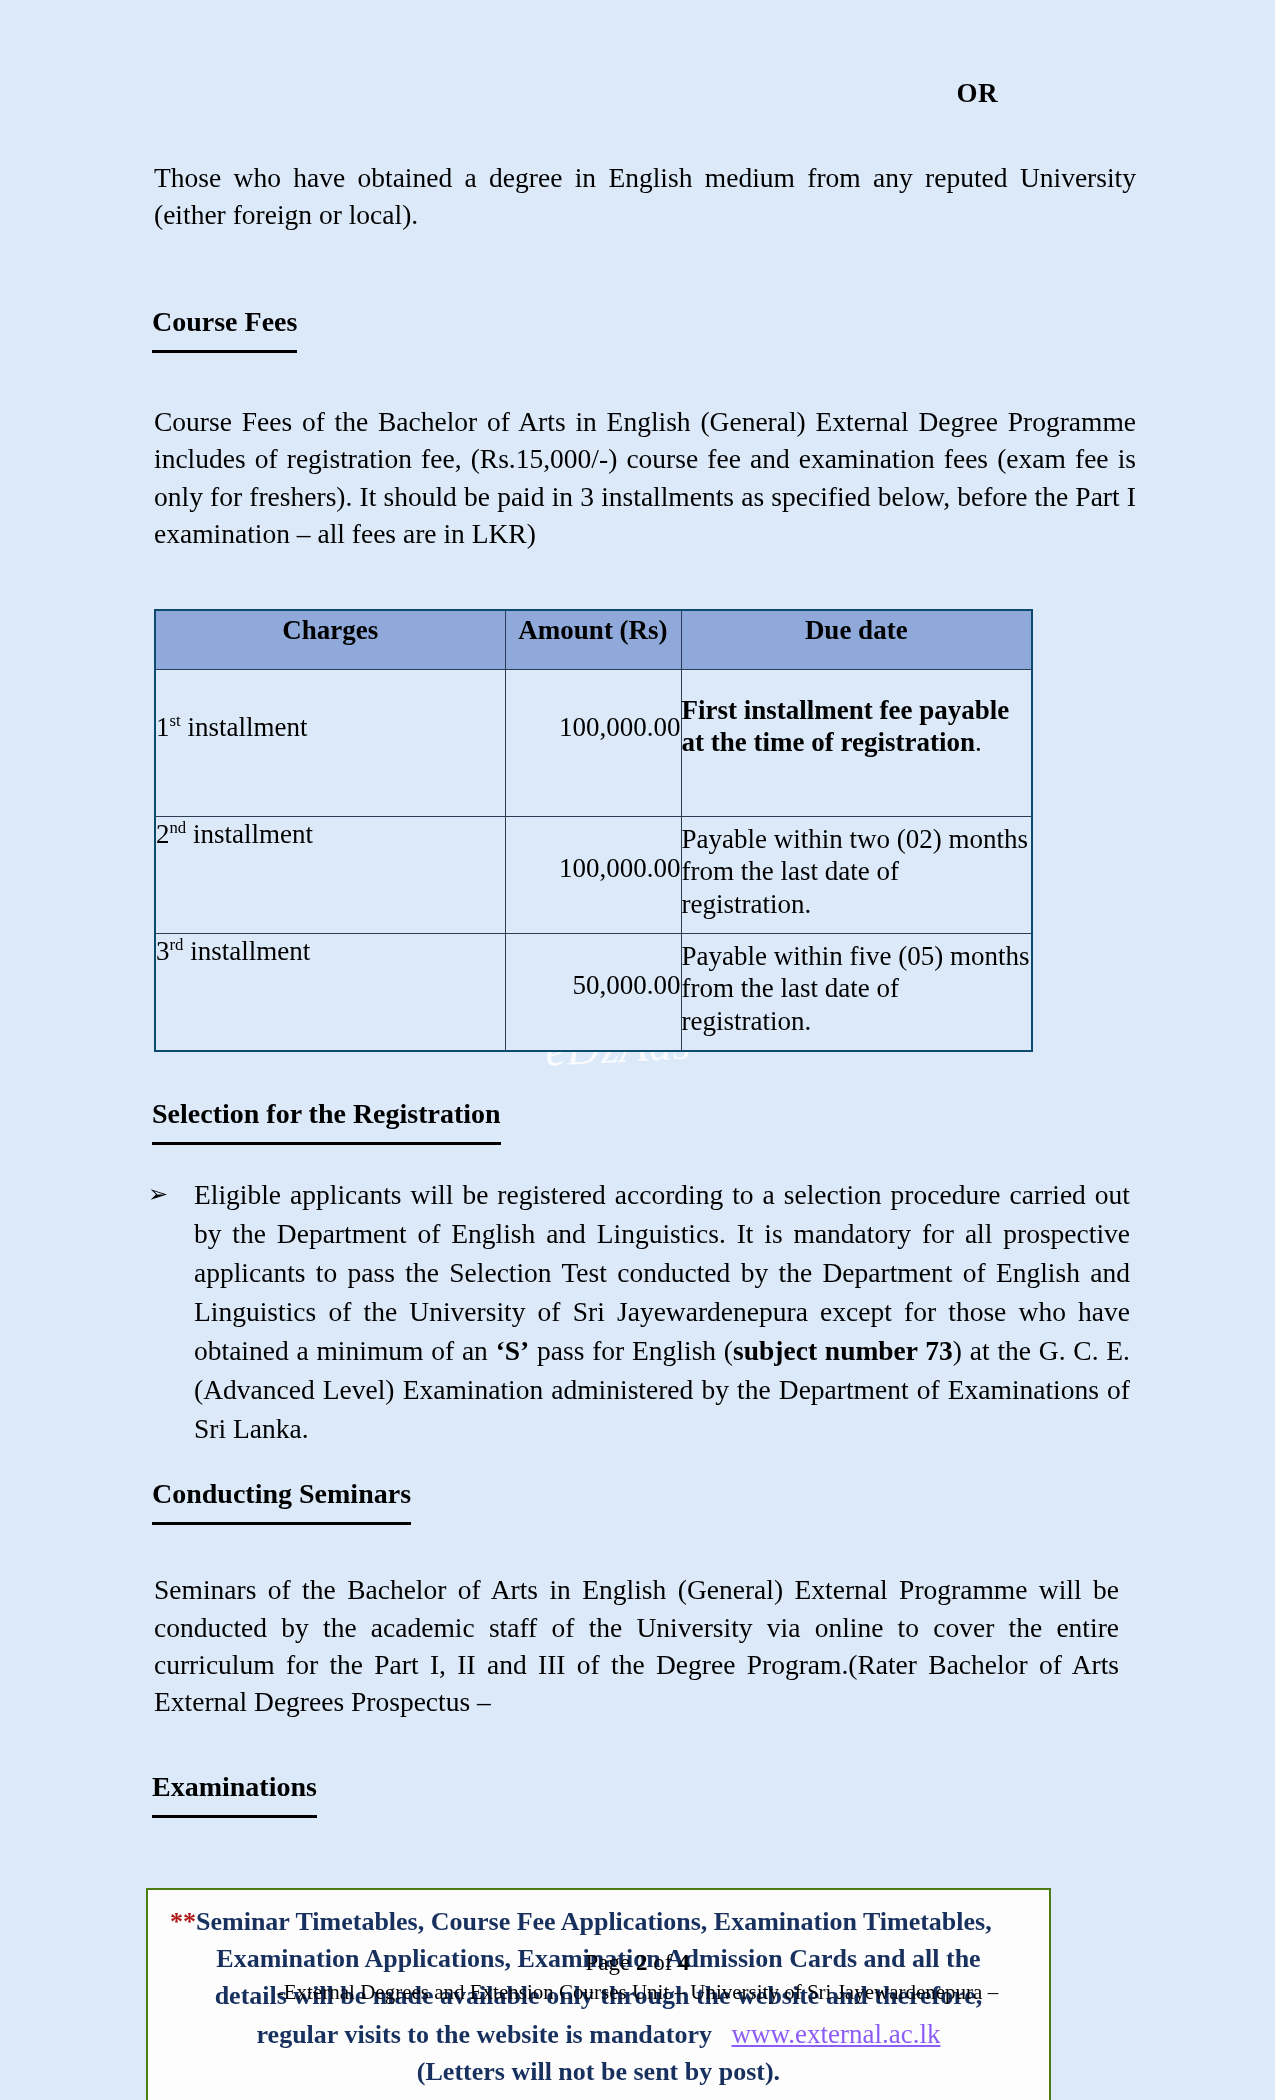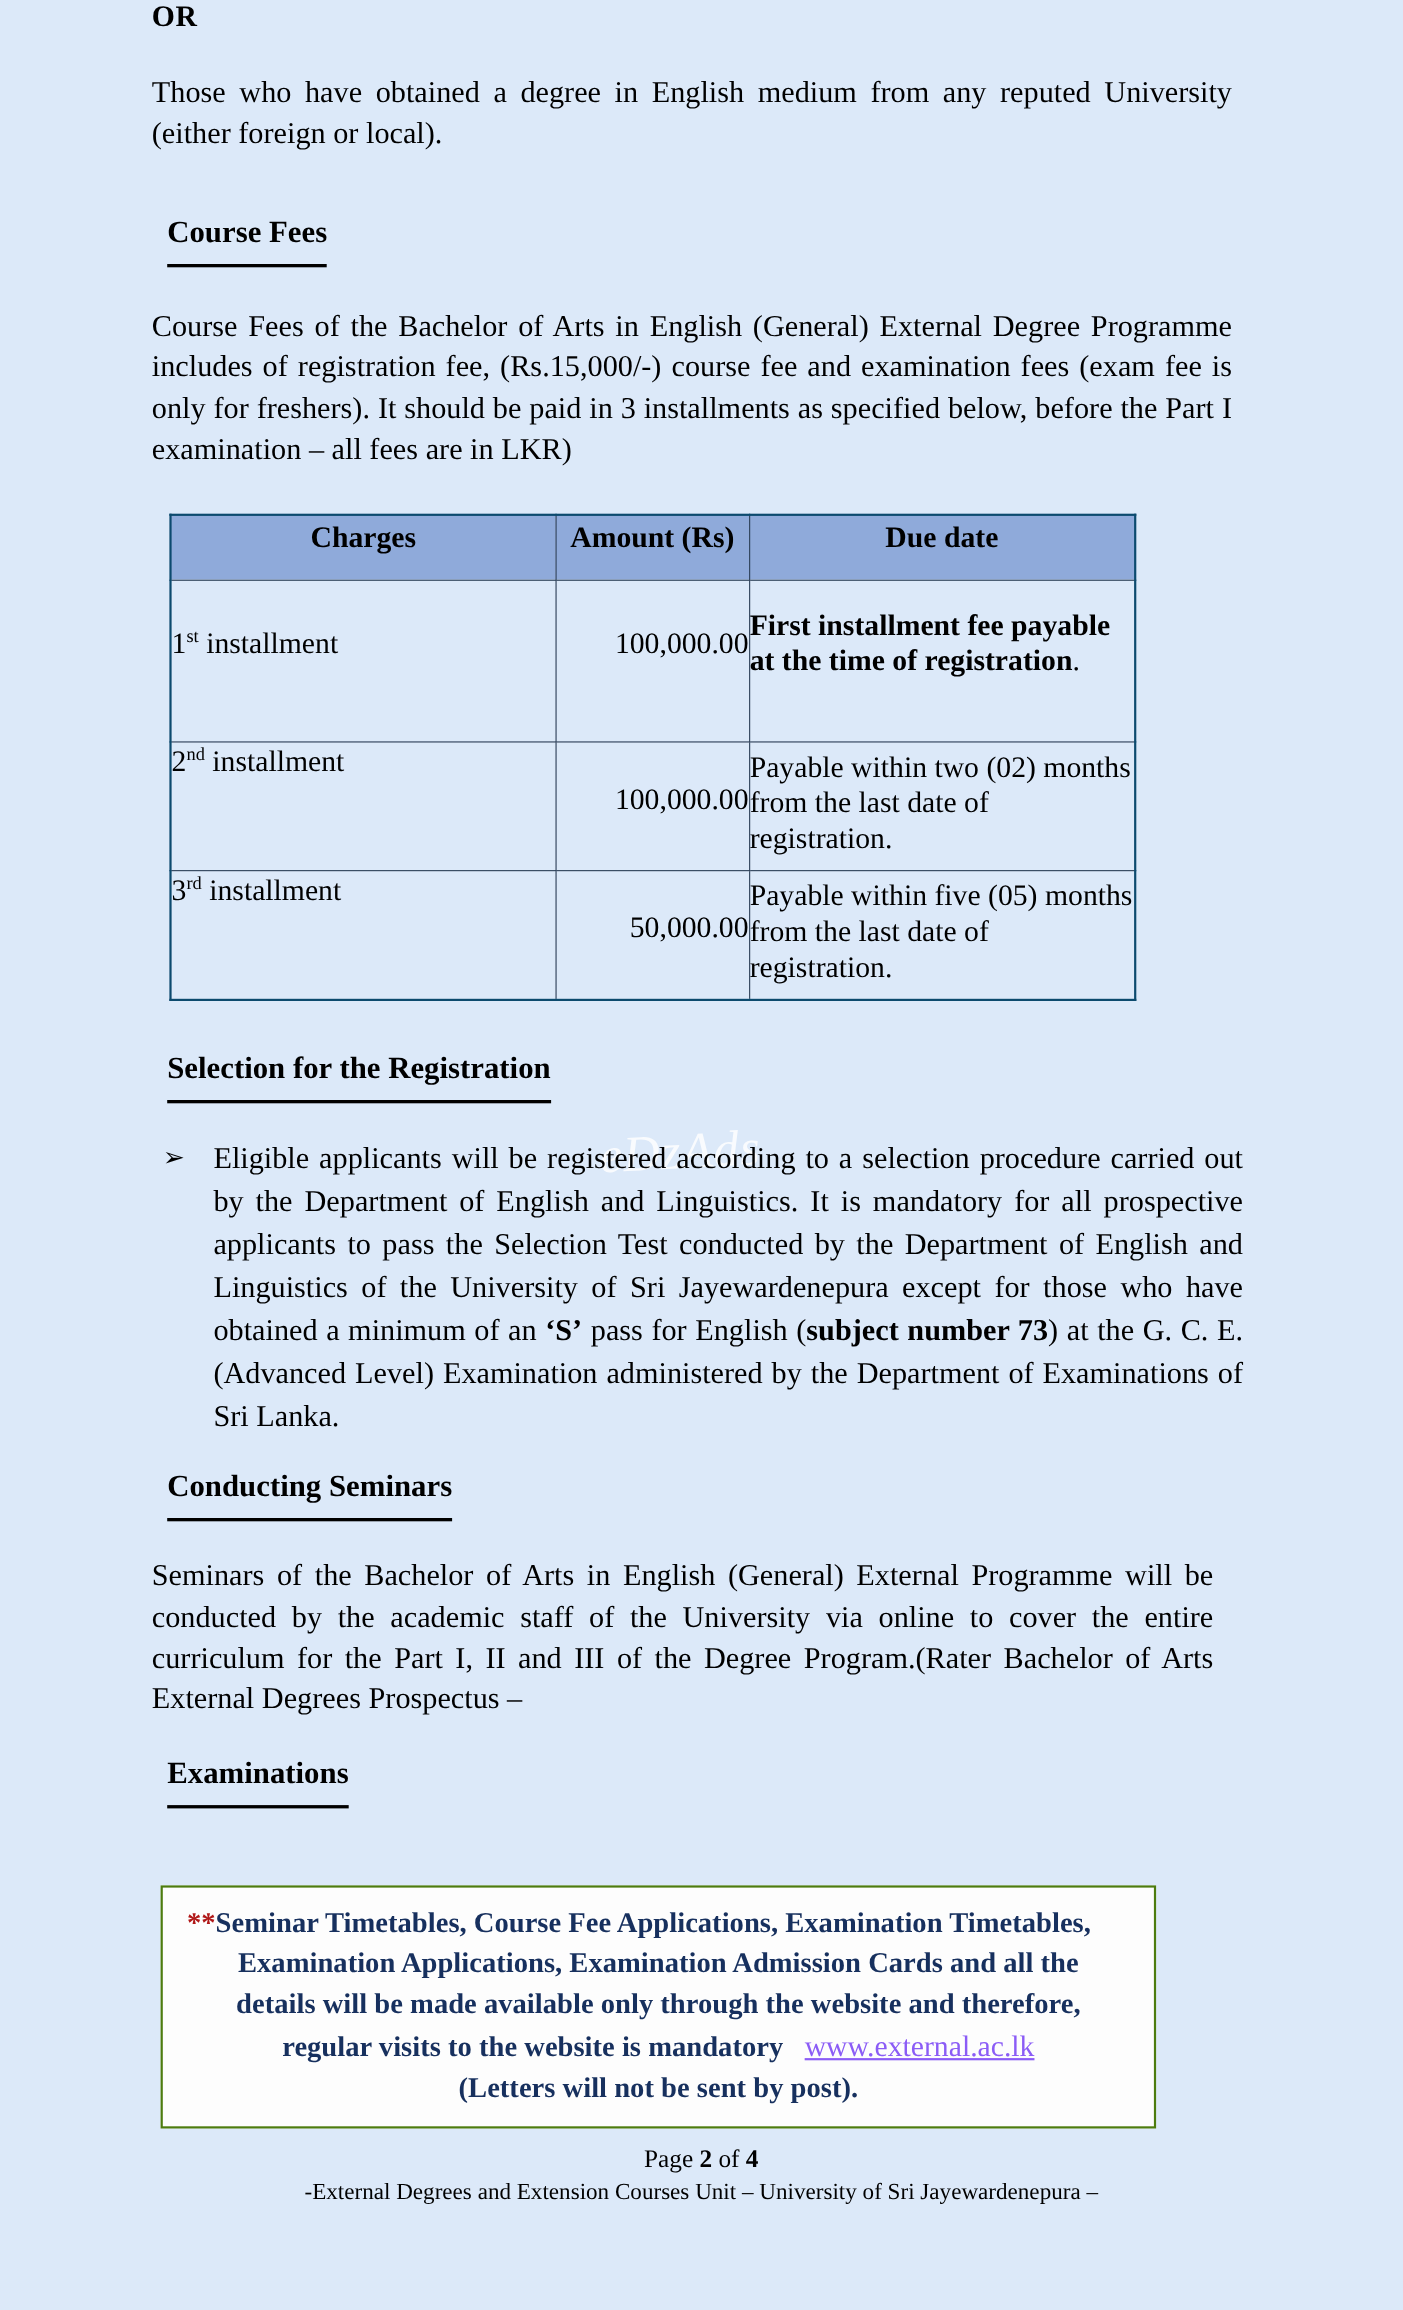--- a/index.html
+++ b/index.html
@@ -27,34 +27,35 @@
 
   .content {
     position: absolute;
     left: 138px;
     top: 0;
     width: 1000px;
   }
 
   
   .or-head {
-    text-align: left;
+    text-align: right;
     font-weight: bold;
     font-size: 27px;
     letter-spacing: 0.5px;
     margin: 0;
+    padding-top: 78px;
     width: 860px;
   }
 
   .para {
     font-size: 27.5px;
     line-height: 1.36;
     text-align: justify;
     text-justify: inter-word;
-    margin: 0;
+    margin: 16px;
     width: 982px;
   }
 
   .para.narrow { width: 965px; }
   .gap-30 { height: 30px; }
   .gap-34 { height: 34px; }
   .gap-40 { height: 40px; }
   .gap-46 { height: 46px; }
   .gap-56 { height: 56px; }
 

